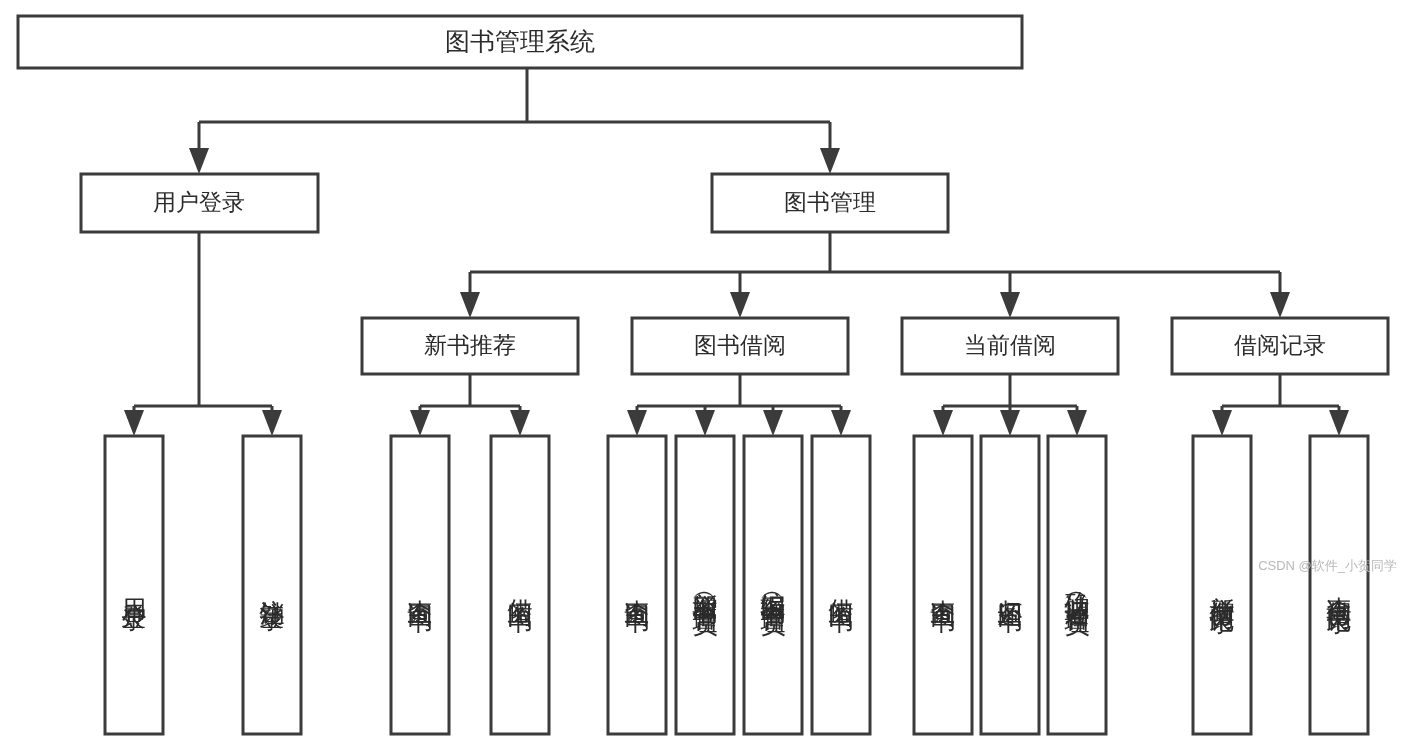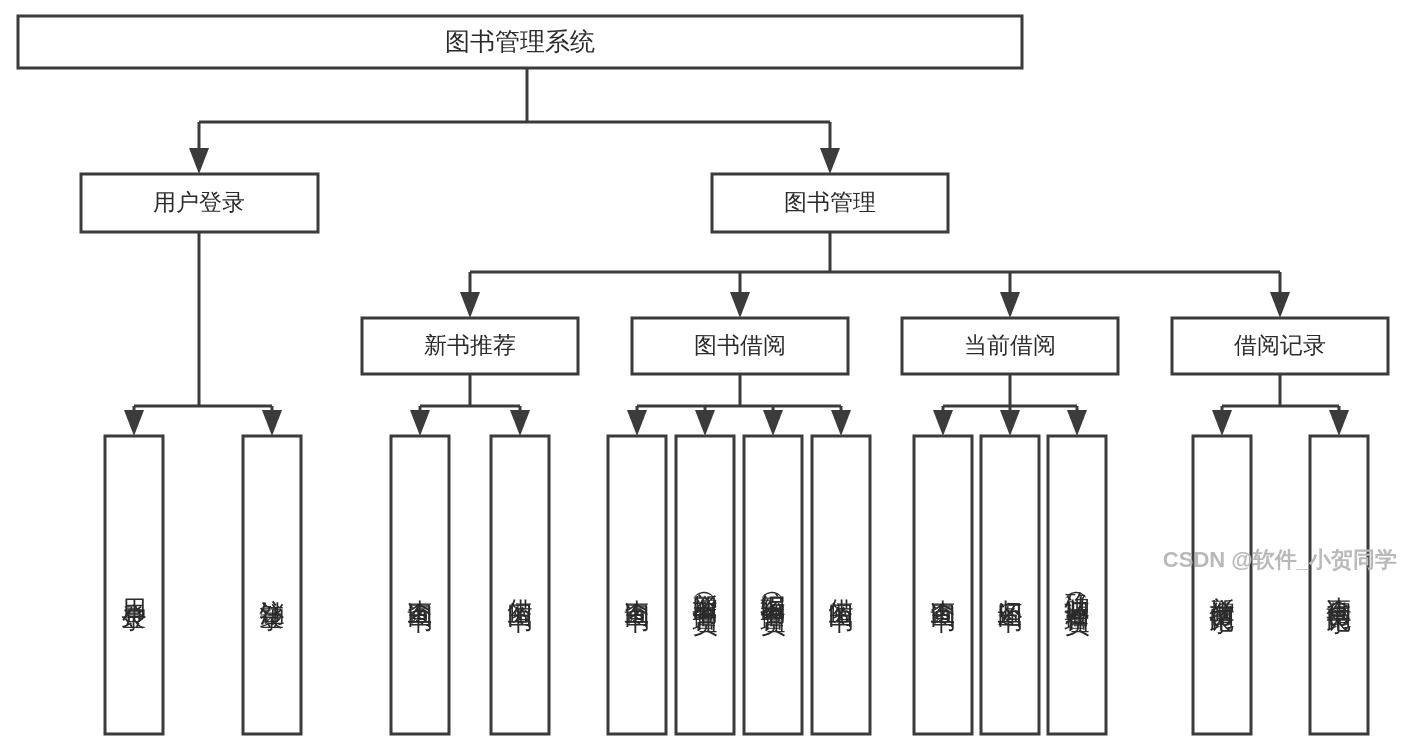--- a/index.html
+++ b/index.html
@@ -32,24 +32,23 @@
     display:flex;
     align-items:center;
     justify-content:center;
     white-space:nowrap;
     pointer-events:none;
   }
   #watermark{
     position:absolute;
     right:8px;bottom:4px;
     font-family:"Liberation Sans","DejaVu Sans",sans-serif;
-    font-size:22px;
+    font-size:13px;
     color:#b9b9b9;
     white-space:nowrap;
-    font-weight:bold;
   }
 </style>
 </head>
 <body>
 
 <div id="diagram-root">
 
   <svg class="flow" viewBox="0 0 1405 747">
 
     <rect class="node-box" x="18" y="16" width="1004" height="52"></rect>

